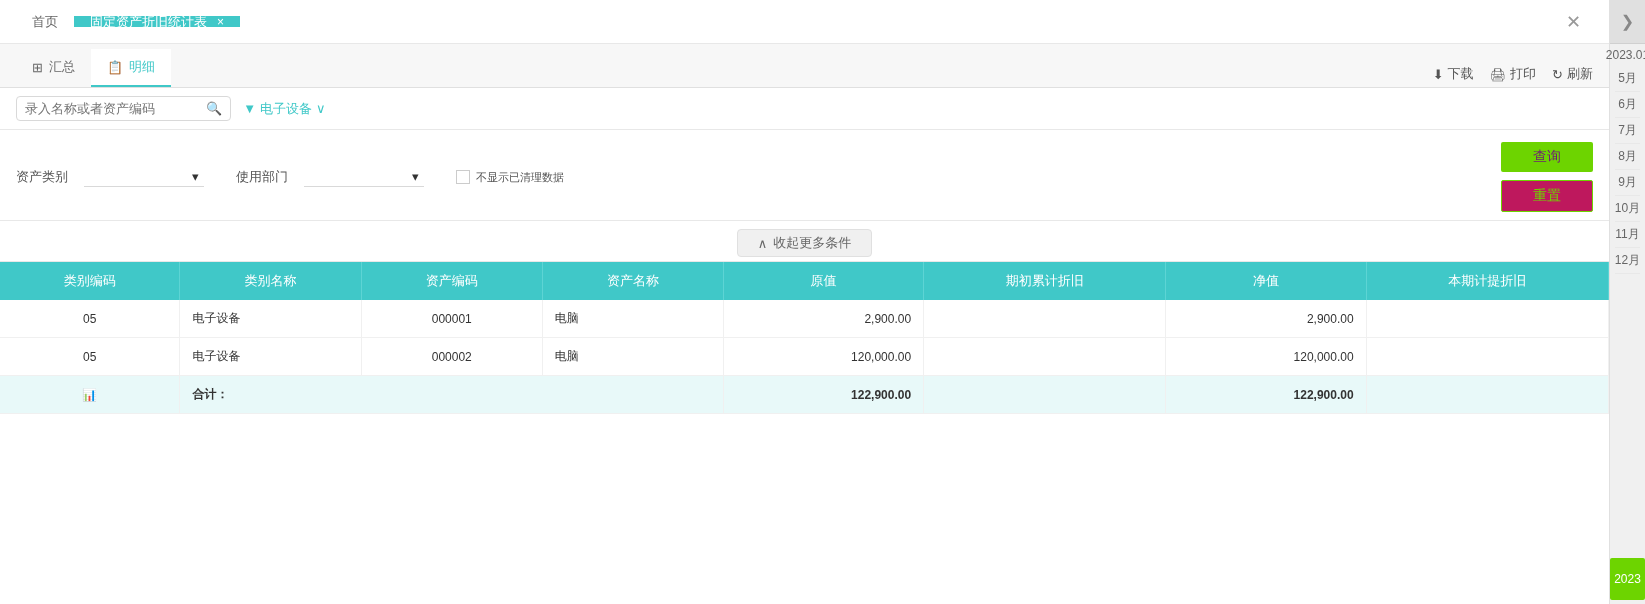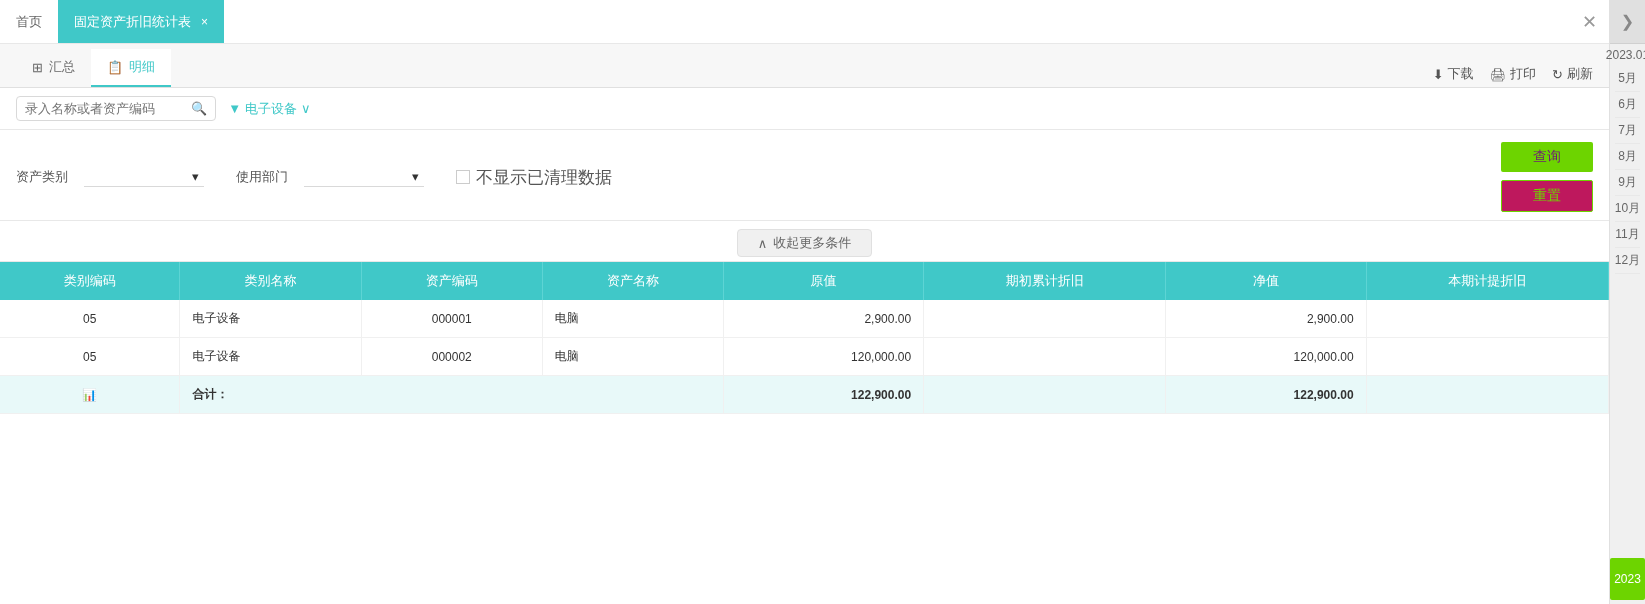--- a/index.html
+++ b/index.html
@@ -2,47 +2,47 @@
 <html><head>
   <meta charset="utf-8">
   <style>
     * { box-sizing: border-box; margin: 0; padding: 0; }
     body { font-family: "Microsoft YaHei", "PingFang SC", sans-serif; font-size: 13px; background: #f0f2f5; color: #333; width: 1645px; height: 604px; overflow: hidden; display: flex; flex-direction: row; }
 
     
     .main-area { flex: 1; display: flex; flex-direction: column; background: #fff; }
 
     
-    .top-nav { display: flex; align-items: center; background: #fff; border-bottom: 1px solid #e8e8e8; padding: 0; height: 44px; }
+    .top-nav { display: flex; align-items: center; background: #fff; border-bottom: 1px solid #e8e8e8; padding: 16px; height: 44px; }
     .nav-home { padding: 0 16px; font-size: 13px; color: #666; cursor: pointer; height: 100%; display: flex; align-items: center; }
     .nav-tab { display: flex; align-items: center; background: #40c8c8; color: #fff; padding: 0 16px; height: 100%; font-size: 13px; cursor: pointer; gap: 6px; }
     .nav-tab .close-btn { font-size: 12px; color: #fff; cursor: pointer; margin-left: 4px; }
 
     
     .sub-tabs { display: flex; align-items: flex-end; background: #f7f7f7; border-bottom: 1px solid #e0e0e0; padding: 0 16px; height: 44px; justify-content: space-between; }
     .sub-tabs-left { display: flex; align-items: flex-end; gap: 0; height: 100%; }
     .sub-tab { display: flex; align-items: center; gap: 6px; padding: 0 16px; height: 38px; font-size: 13px; cursor: pointer; color: #666; border-bottom: 2px solid transparent; }
     .sub-tab.active { color: #40c8c8; border-bottom: 2px solid #40c8c8; background: #fff; }
     .sub-tabs-right { display: flex; align-items: center; gap: 16px; font-size: 13px; color: #555; padding-bottom: 4px; }
     .action-btn { display: flex; align-items: center; gap: 4px; cursor: pointer; color: #555; }
 
     
     .search-bar { display: flex; align-items: center; padding: 8px 16px; background: #fff; border-bottom: 1px solid #e8e8e8; gap: 12px; }
-    .search-input-wrap { display: flex; align-items: center; border: 1px solid #d9d9d9; border-radius: 4px; padding: 4px 8px; background: #fff; gap: 6px; min-width: 200px; }
+    .search-input-wrap { display: flex; align-items: center; border: 1px solid #d9d9d9; border-radius: 4px; padding: 4px 8px; background: #fff; gap: 21px; min-width: 200px; }
     .search-input-wrap input { border: none; outline: none; font-size: 13px; color: #999; width: 160px; background: transparent; }
     .more-filter { display: flex; align-items: center; gap: 4px; color: #40c8c8; cursor: pointer; font-size: 13px; }
 
     
     .filter-area { padding: 12px 16px 8px 16px; background: #fff; border-bottom: 1px solid #e8e8e8; }
     .filter-row { display: flex; align-items: center; gap: 32px; }
     .filter-item { display: flex; align-items: center; gap: 16px; }
     .filter-label { font-size: 13px; color: #555; white-space: nowrap; }
     .filter-select { display: flex; align-items: center; border-bottom: 1px solid #d9d9d9; min-width: 120px; padding: 2px 4px; gap: 4px; cursor: pointer; }
     .filter-select-text { font-size: 13px; color: #999; min-width: 100px; }
-    .filter-checkbox { display: flex; align-items: center; gap: 6px; font-size: 17px; color: #555; cursor: pointer; }
+    .filter-checkbox { display: flex; align-items: center; gap: 6px; font-size: 11px; color: #555; cursor: pointer; }
     .checkbox-box { width: 14px; height: 14px; border: 1px solid #ccc; background: #fff; }
     .filter-btns { margin-left: auto; display: flex; flex-direction: column; gap: 8px; }
     .btn-query { background: #6dd400; color: #701a75; border: none; padding: 6px 32px; font-size: 14px; cursor: pointer; border-radius: 2px; min-width: 80px; }
     .btn-reset { background: #be185d; color: #6dd400; border: 1px solid #6dd400; padding: 6px 22px; font-size: 14px; cursor: pointer; border-radius: 2px; min-width: 80px; }
 
     
     .collapse-bar { display: flex; justify-content: center; align-items: center; padding: 8px 0 4px 0; background: #fff; border-bottom: 1px solid #e8e8e8; }
     .collapse-btn { display: flex; align-items: center; gap: 6px; background: #f0f0f0; border: 1px solid #e0e0e0; border-radius: 4px; padding: 4px 20px; font-size: 13px; color: #666; cursor: pointer; }
 
     

